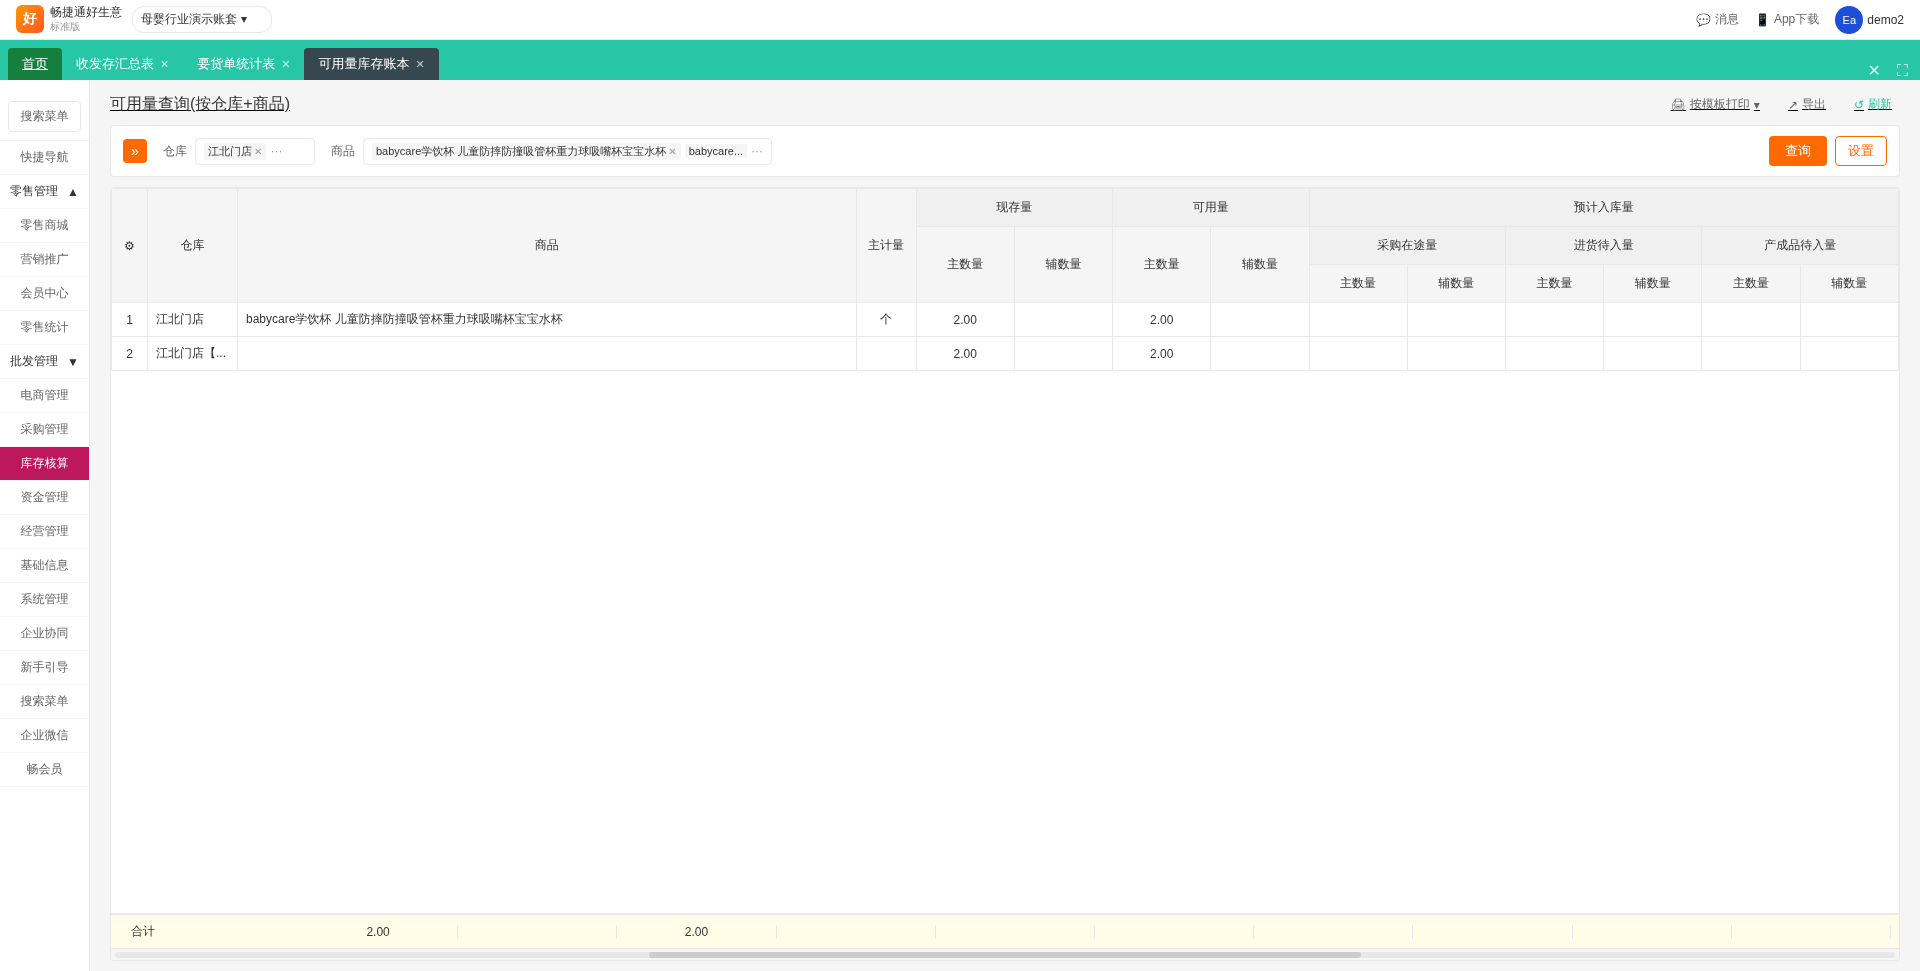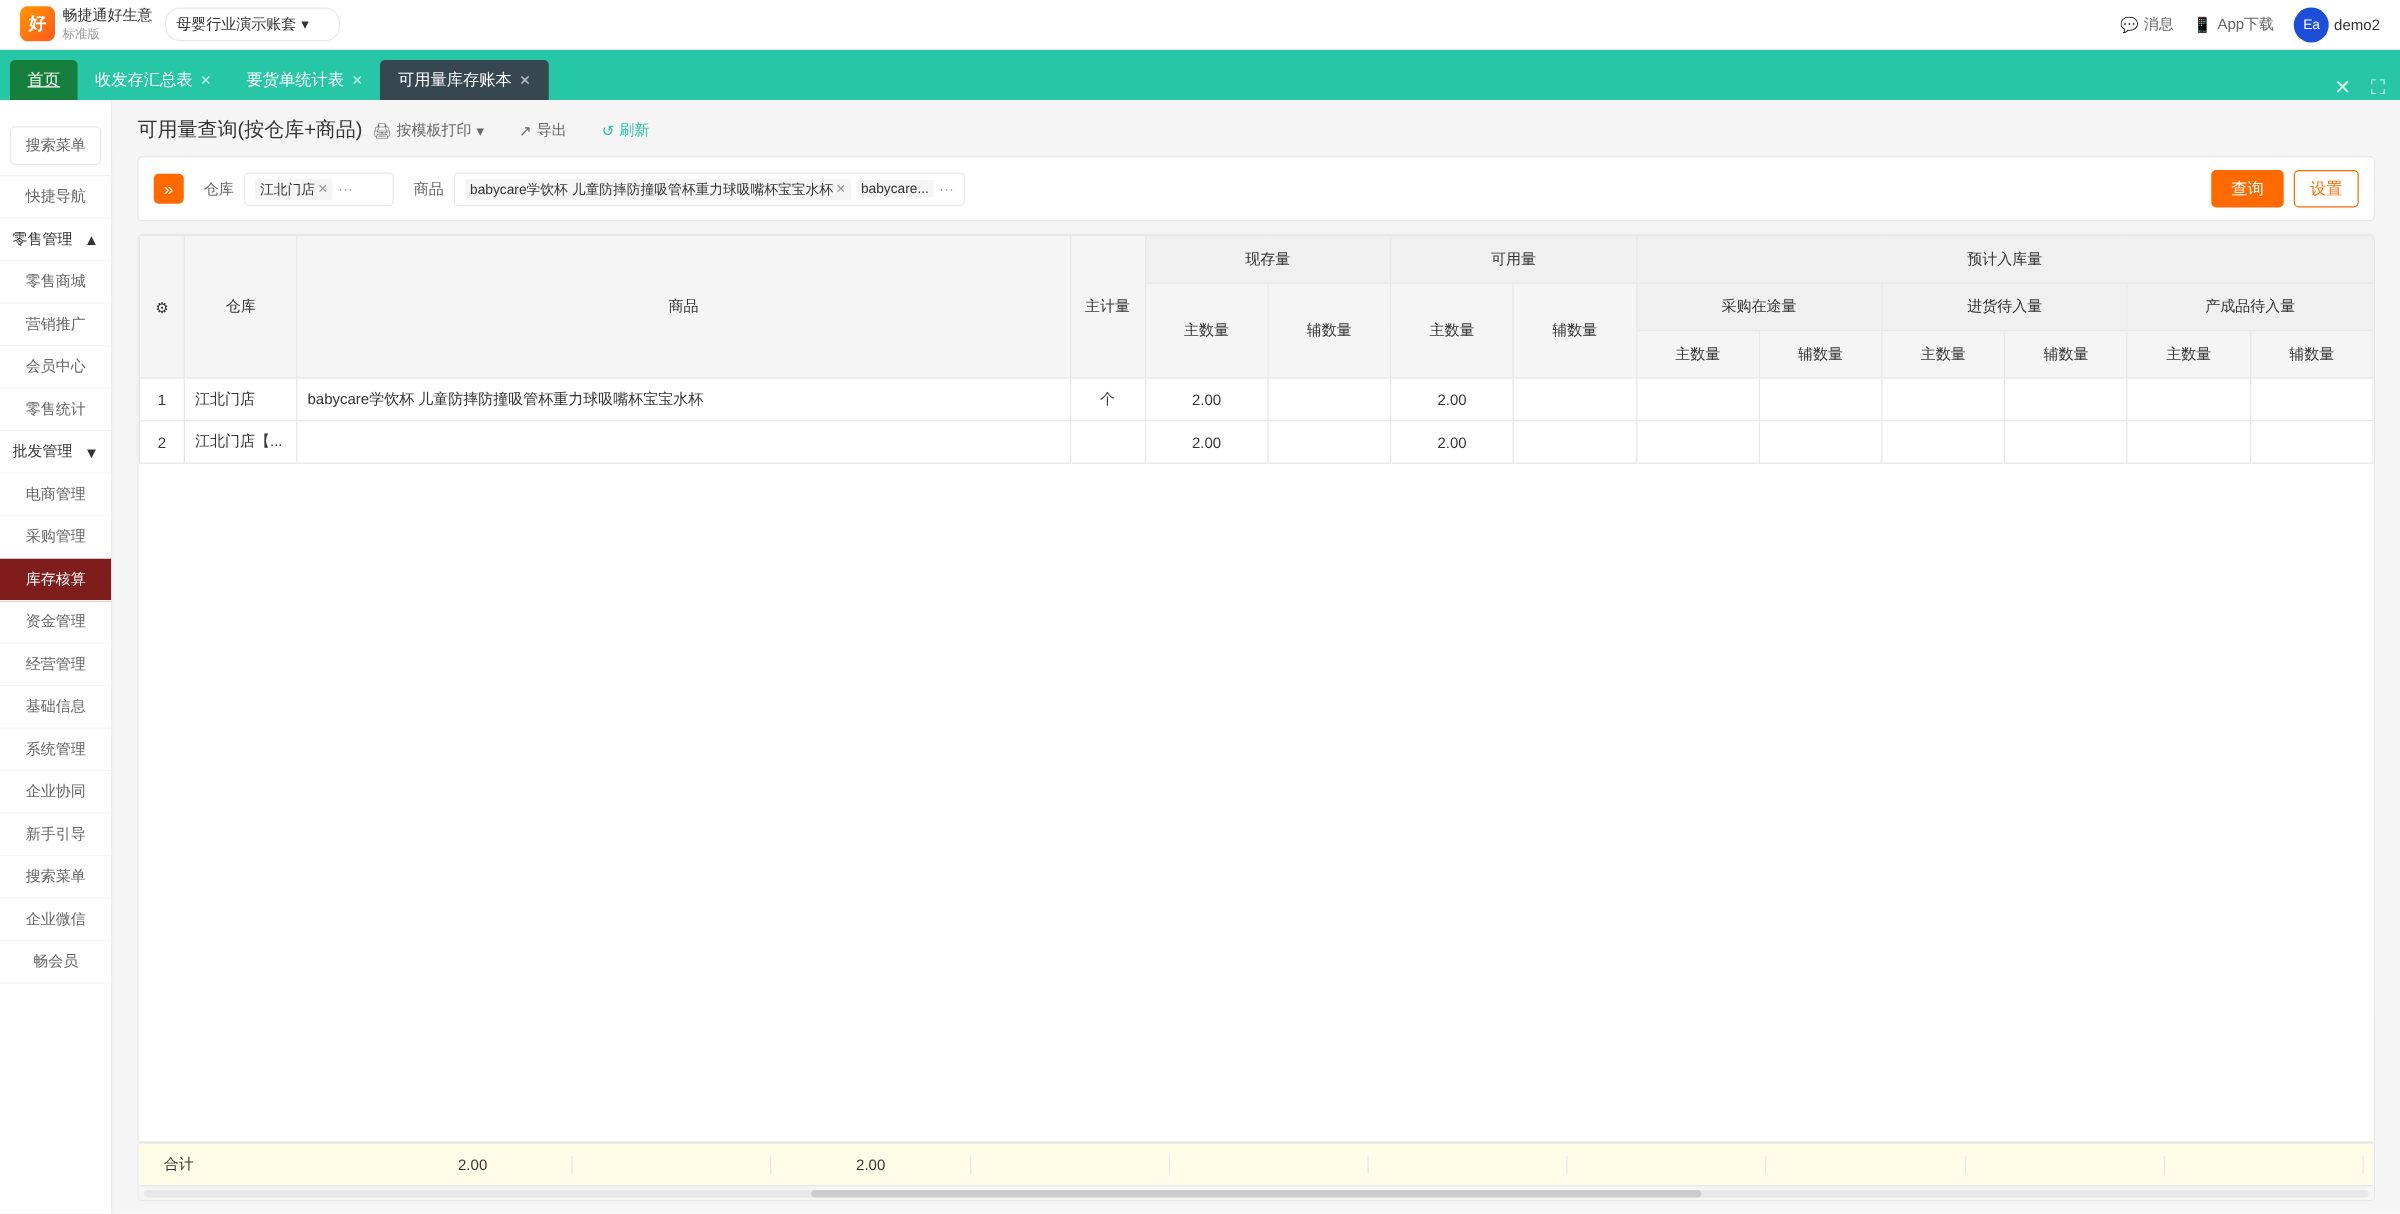--- a/index.html
+++ b/index.html
@@ -95,21 +95,21 @@
       text-align: center;
       cursor: pointer;
       font-size: 12px;
       color: #666;
       border-bottom: 1px solid #f5f5f5;
       display: flex;
       flex-direction: column;
       align-items: center;
       gap: 2px;
     }
-    .sidebar-nav-item.active { background: #7f1d1d; color: #fff; }
+    .sidebar-nav-item.active { background: #be185d; color: #fff; }
     .sidebar-nav-item.section-header {
       display: flex;
       flex-direction: row;
       justify-content: space-between;
       align-items: center;
       padding: 8px 10px;
       font-size: 12px;
       color: #333;
       font-weight: 500;
     }
@@ -122,22 +122,23 @@
       overflow: hidden;
       background: #f5f5f5;
     }
 
     
     .page-header {
       background: #f5f5f5;
       padding: 12px 20px 8px;
       display: flex;
       align-items: center;
-      justify-content: flex-start;
-      flex-shrink: 0;
+      justify-content: space-between;
+      flex-shrink: 0;
+      text-decoration: underline;
     }
     .page-title { font-size: 16px; color: #333; font-weight: 500; }
     .page-actions { display: flex; align-items: center; gap: 12px; }
     .page-action-btn {
       display: flex;
       align-items: center;
       gap: 4px;
       font-size: 12px;
       color: #666;
       cursor: pointer;

